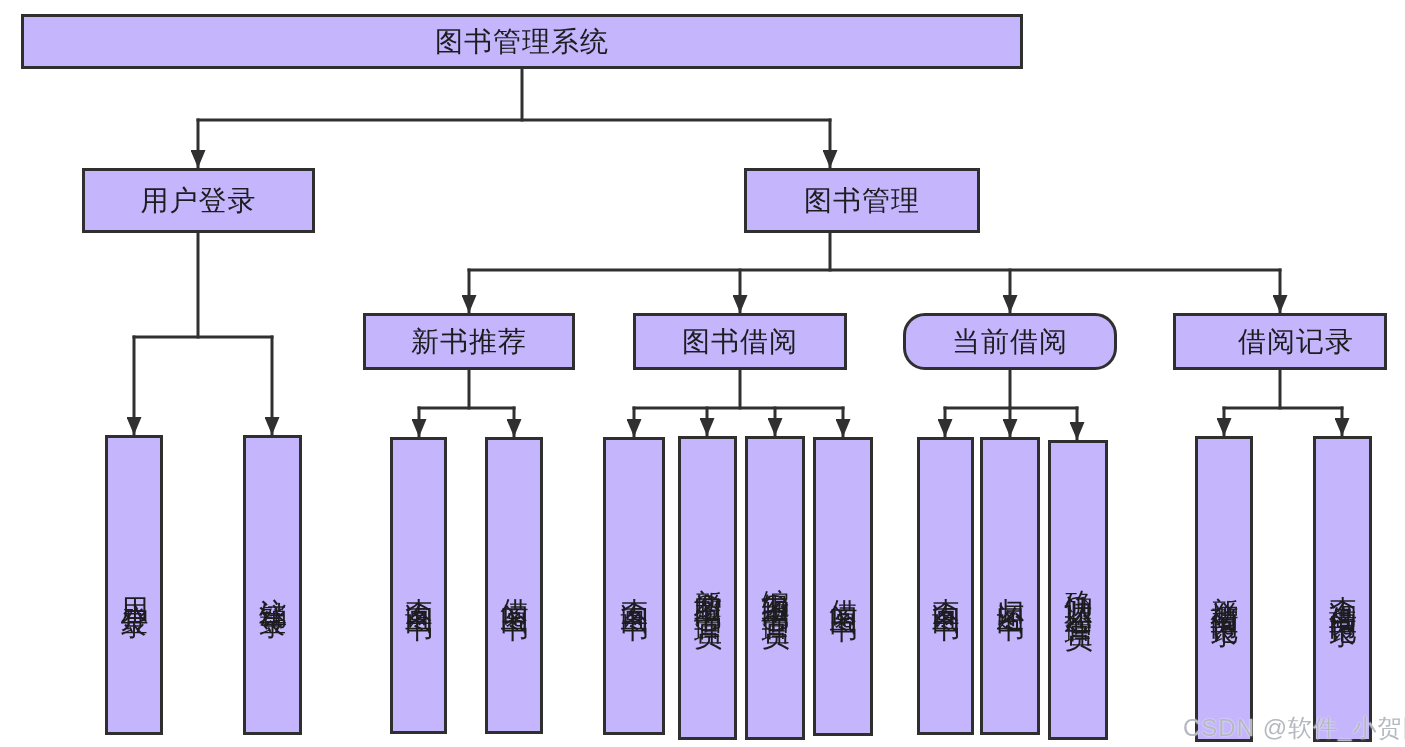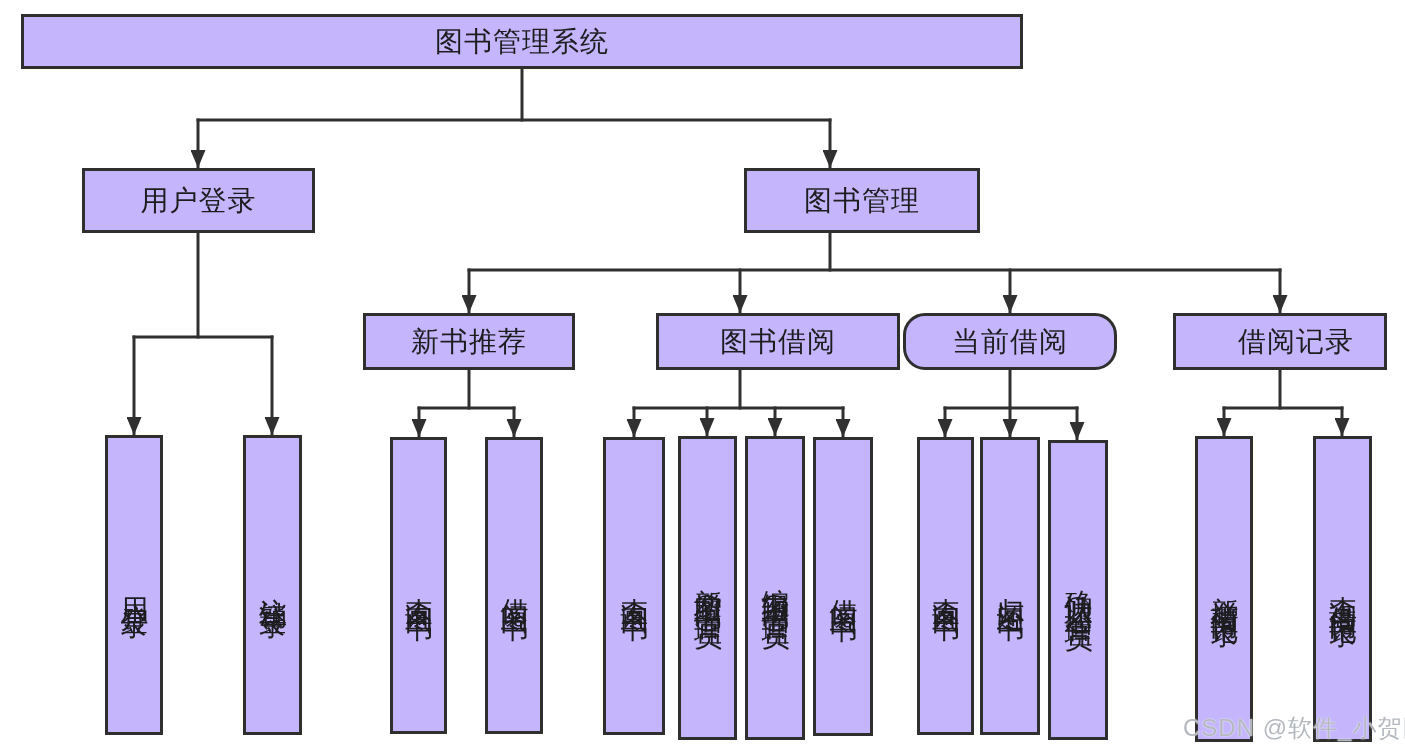--- a/index.html
+++ b/index.html
@@ -102,21 +102,21 @@
     <line x1="1224" y1="408" x2="1224" y2="435" marker-end="url(#arrow)"></line>
     <line x1="1342" y1="408" x2="1342" y2="435" marker-end="url(#arrow)"></line>
   </svg>
 
   <div class="node" style="left:21px; top:14px; width:1002px; height:55px;">图书管理系统</div>
 
   <div class="node" style="left:82px; top:168px; width:233px; height:65px;">用户登录</div>
   <div class="node" style="left:744px; top:168px; width:236px; height:65px;">图书管理</div>
 
   <div class="node" style="left:363px; top:313px; width:212px; height:57px;">新书推荐</div>
-  <div class="node" style="left:656px; top:313px; width:244px; height:57px;">图书借阅</div>
+  <div class="node" style="left:633px; top:313px; width:214px; height:57px;">图书借阅</div>
   <div class="node" style="left:903px; top:313px; width:214px; height:57px;border-radius:22px;">当前借阅</div>
   <div class="node" style="left:1173px; top:313px; width:214px; height:57px;padding-left:32px;">借阅记录</div>
 
   <div class="node leaf" style="left:105px; top:435px; width:58px; height:300px;">
     <span>用户登录</span>
   </div>
   <div class="node leaf" style="left:243px; top:435px; width:59px; height:300px;">
     <span>注销登录</span>
   </div>
 

